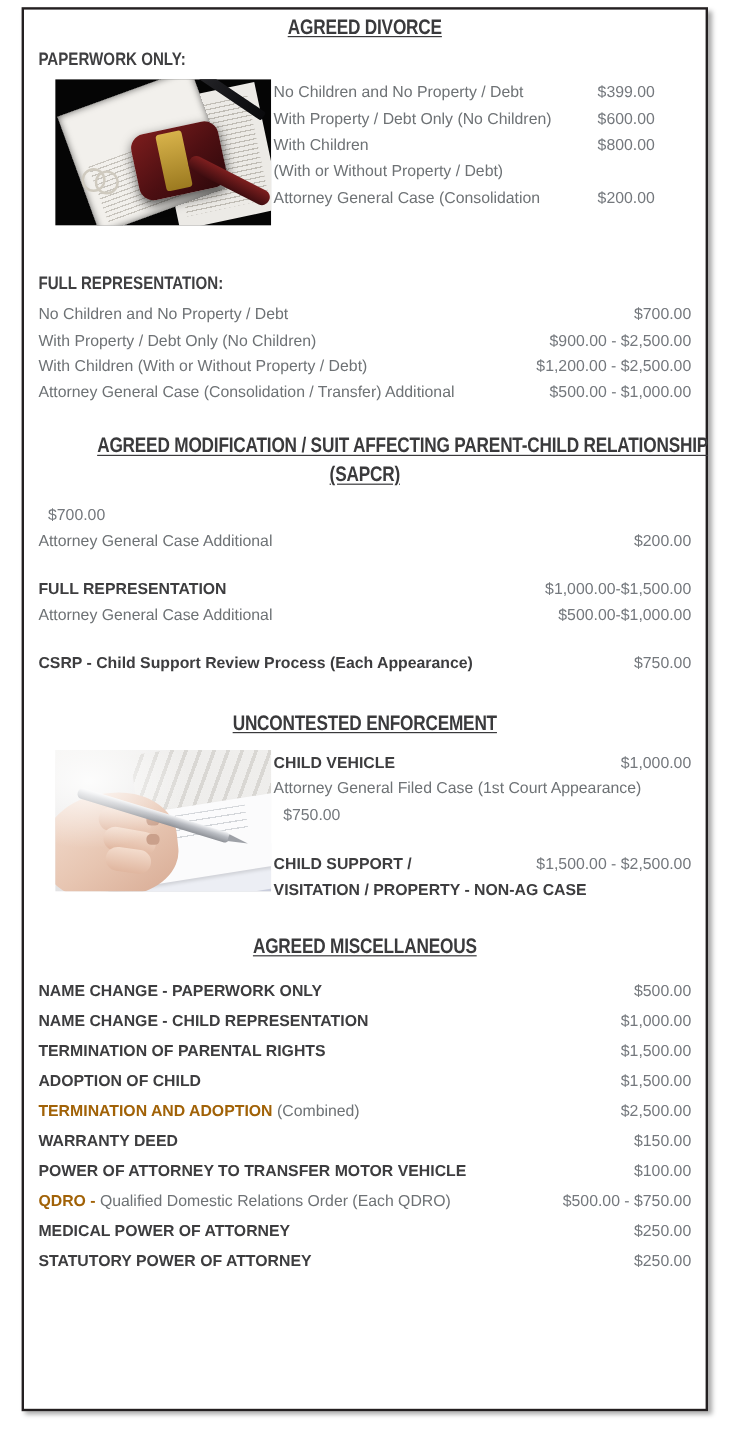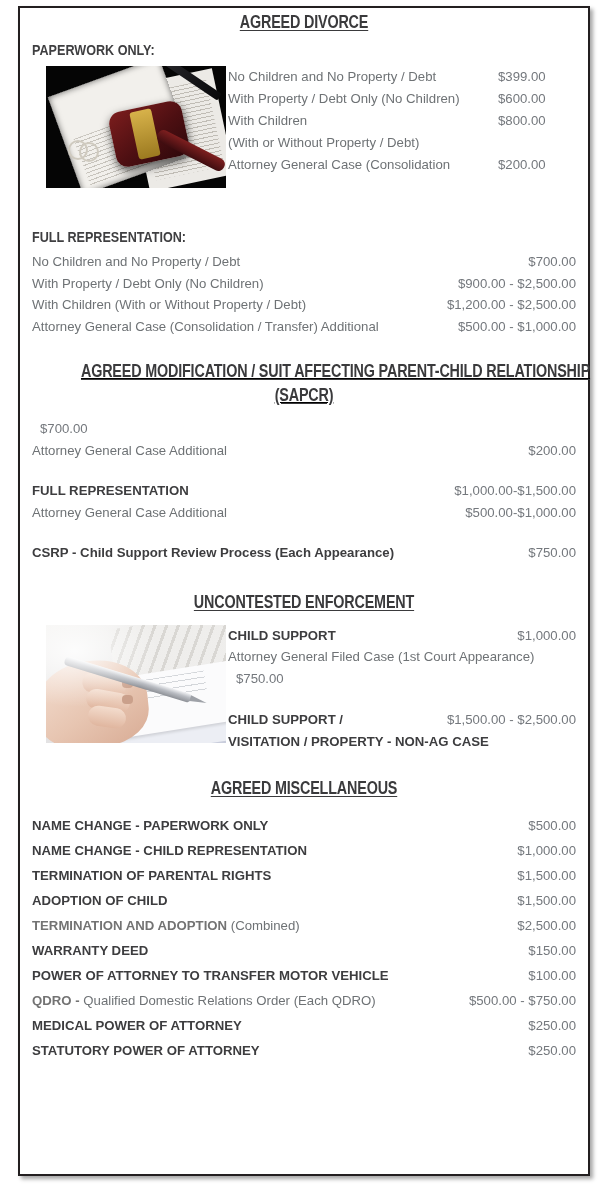--- a/index.html
+++ b/index.html
@@ -46,21 +46,21 @@
     font-family: "Liberation Sans Narrow", "Liberation Sans", sans-serif;
     transform: scaleX(0.82);
     transform-origin: center center;
     white-space: nowrap;
   }
   .section-title span.u {
     text-decoration: underline;
     text-underline-offset: 2px;
   }
   .title-wrap { margin: 4px 0 2px 0; }
-  .title-wrap.two-line { margin-bottom: 0; text-decoration: underline; }
+  .title-wrap.two-line { margin-bottom: 0; }
 
   .sub-head {
     font-weight: bold;
     font-size: 15px;
     color: #3f3f41;
     font-family: "Liberation Sans Narrow", "Liberation Sans", sans-serif;
     transform: scaleX(0.84);
     transform-origin: left center;
     white-space: nowrap;
     margin: 0;
@@ -77,21 +77,21 @@
   .row .label { flex: 1 1 auto; white-space: nowrap; }
   .row .price {
     flex: 0 0 auto;
     text-align: right;
     color: #74787d;
     white-space: nowrap;
     padding-left: 8px;
   }
   .row.bold .label { font-weight: bold; color: #3d3d3f; }
   .row.bold .price { color: #74787d; }
-  .row .label b { font-weight: bold; color: #737373; }
+  .row .label b { font-weight: bold; color: #a16207; }
   .row .label .light { font-weight: normal; color: #6e7275; }
 
   
   .media-block { position: relative; }
   .thumb {
     position: absolute;
     left: 14px;
     border: 0;
     overflow: hidden;
   }
@@ -395,21 +395,21 @@
           <div class="finger f3"></div>
           <div class="nail n1"></div>
           <div class="nail n2"></div>
           <div class="pen2"></div>
           <div class="glow"></div>
         </div>
       </div>
 
       <div class="media-list">
         <div class="row bold">
-          <span class="label">CHILD SUPPORT</span>
+          <span class="label">CHILD VEHICLE</span>
           <span class="price">$1,000.00</span>
         </div>
         <div class="row">
           <span class="label">Attorney General Filed Case (1st Court Appearance)</span>
           <span class="price"></span>
         </div>
         <div class="row">
           <span class="price">$750.00</span>
         </div>
 

